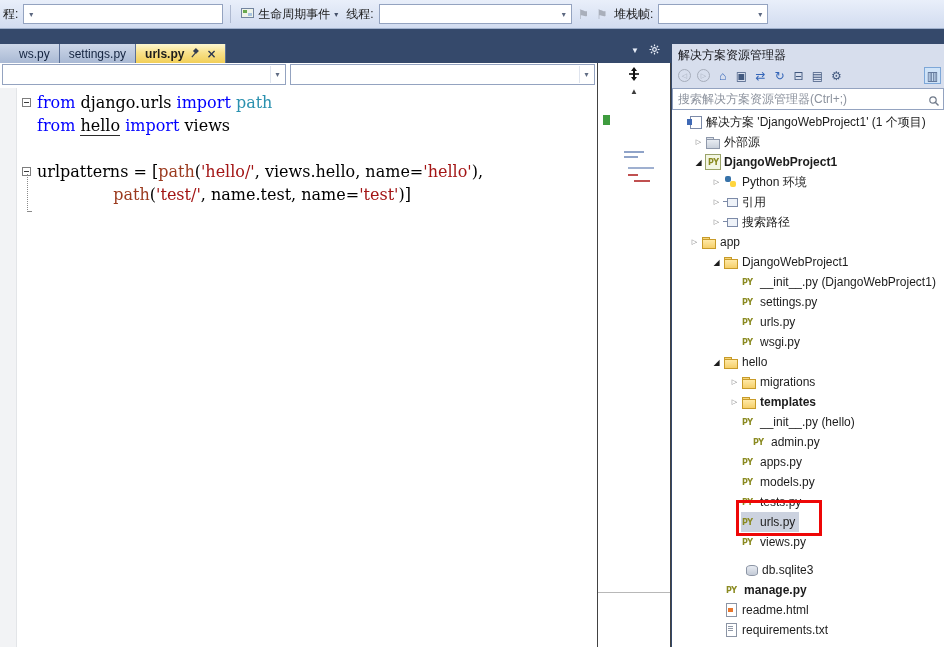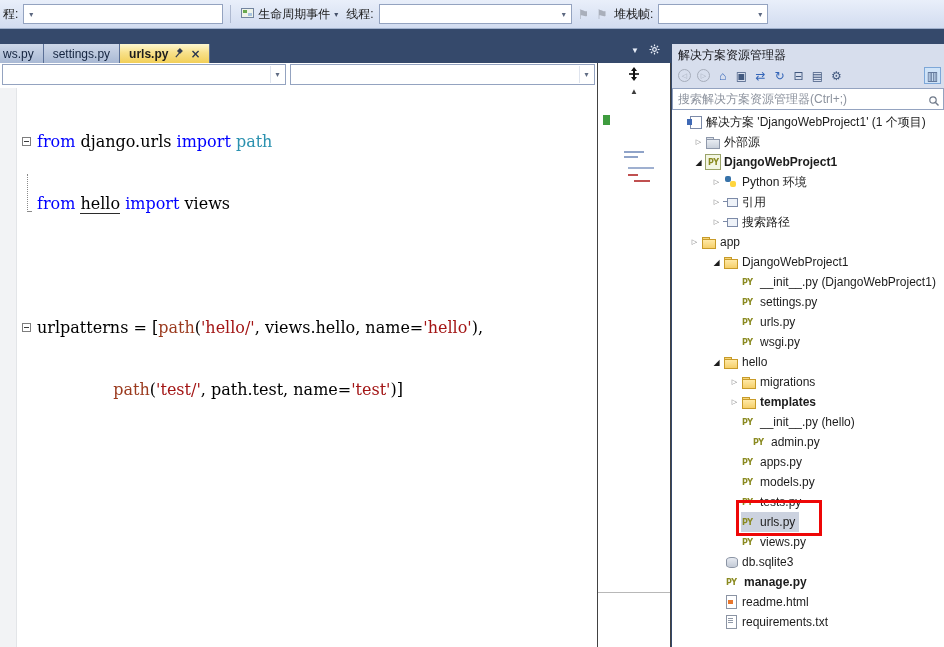--- a/index.html
+++ b/index.html
@@ -19,38 +19,38 @@
   .tb-sep { width:1px; height:18px; background:#aeb9d0; margin:0 2px; }
   .tb-btn { display:flex; align-items:center; gap:4px; font-size:12px; color:#1b1b1b; padding:0 3px; }
   .tb-arrow { font-size:8px; color:#44506a; }
   .flag { font-size:13px; color:#a9afbb; margin:0 1px; }
 
   
   .tabwell { position:absolute; left:0; top:29px; width:672px; height:34px; }
   .tab-bar { position:absolute; left:0; bottom:0; height:19px; display:flex; }
   .tab { font-size:12px; display:flex; align-items:center; padding:0 9px; gap:6px;
     background:linear-gradient(#cdd7e8,#a9b9d4); color:#13233f; border-right:1px solid #5a6f96; }
-  .tab:first-child { padding-left:3px; }
+  .tab:first-child { padding-left:19px; }
   .tab.active { background:linear-gradient(#fdf7d0,#f8e18c 45%,#f2cf58); font-weight:bold; color:#1c1c1c; }
   .tab-pin { display:flex; align-items:center; }
   .tab-close { font:700 12px/1 "DejaVu Sans",sans-serif; color:#2d3850; }
   .tabwell-icons { position:absolute; right:12px; bottom:4px; display:flex; gap:10px; align-items:center; }
   .tab-chevron { font-size:8px; color:#e8eef9; }
 
   
   .editor { position:absolute; left:0; top:63px; width:597px; height:584px; background:#fff; }
   .navbar { position:absolute; left:0; top:0; width:100%; height:25px; background:#fff; }
   .nav-combo { position:absolute; top:1px; height:21px; background:#fff; border:1px solid #94a3c0; }
   .nav-combo .arrow { position:absolute; right:1px; top:1px; bottom:1px; width:14px; border-left:1px solid #dfe4ee;
     display:flex; align-items:center; justify-content:center; color:#616d84; font-size:8px; }
   .code-area { position:absolute; left:0; top:25px; right:0; bottom:0; }
   .gutter { position:absolute; left:0; top:0; bottom:0; width:17px; background:#f2f3f5; border-right:1px solid #e3e5e8; }
   #code-lines { position:absolute; left:17px; top:3px; right:0;
     font-family:"DejaVu Serif","Liberation Serif",serif; font-size:16px; }
-  .code-line { position:relative; height:23px; line-height:23px; white-space:pre; padding-left:20px;margin-top:39px; }
+  .code-line { position:relative; height:23px; line-height:23px; white-space:pre; padding-left:20px; }
   .fold-slot { position:absolute; left:2px; top:0; width:16px; height:100%; }
   .fold-box { position:absolute; left:3px; top:7px; width:9px; height:9px; border:1px solid #7e7e7e; background:#fff; }
   .fold-box::before { content:""; position:absolute; left:1px; top:3px; width:5px; height:1px; background:#3c3c3c; }
   #fold-guide { position:absolute; left:27px; top:86px; height:38px; border-left:1px dotted #8a8a8a; }
   #fold-guide::after { content:""; position:absolute; left:0; bottom:0; width:4px; height:1px; background:#8a8a8a; }
   .tok-k { color:#0000ff; }
   .tok-n { color:#000; }
   .tok-s { color:#a31515; }
   .tok-f { color:#9b3b1f; }
   .tok-t { color:#2b91af; }
@@ -194,21 +194,21 @@
         <span class="arrow">▾</span>
       </div>
     </div>
     <div class="code-area">
       <div class="gutter"></div>
       <div id="code-lines">
           <div class="code-line"><span class="fold-slot"><span class="fold-box"></span></span><span class="tok-k">from</span><span class="tok-n"> django.urls </span><span class="tok-k">import</span><span class="tok-n"> </span><span class="tok-t">path</span></div>
           <div class="code-line"><span class="fold-slot"></span><span class="tok-k">from</span><span class="tok-n"> </span><span class="tok-u">hello</span><span class="tok-n"> </span><span class="tok-k">import</span><span class="tok-n"> views</span></div>
           <div class="code-line"><span class="fold-slot"></span></div>
           <div class="code-line"><span class="fold-slot"><span class="fold-box"></span></span><span class="tok-n">urlpatterns = [</span><span class="tok-f">path</span><span class="tok-n">(</span><span class="tok-s">'hello/'</span><span class="tok-n">, views.hello, name=</span><span class="tok-s">'hello'</span><span class="tok-n">),</span></div>
-          <div class="code-line"><span class="fold-slot"></span><span class="tok-n">               </span><span class="tok-f">path</span><span class="tok-n">(</span><span class="tok-s">'test/'</span><span class="tok-n">, path.test, name=</span><span class="tok-s">'test'</span><span class="tok-n">)]</span></div>
+          <div class="code-line"><span class="fold-slot"></span><span class="tok-n">               </span><span class="tok-f">path</span><span class="tok-n">(</span><span class="tok-s">'test/'</span><span class="tok-n">, name.test, name=</span><span class="tok-s">'test'</span><span class="tok-n">)]</span></div>
         </div>
       <div id="fold-guide"></div>
     </div>
   </div>
 
   <div class="map-strip">
     <div class="split-btn"><svg width="14" height="16">
           <path d="M7 1 L10 5 H4 Z" fill="#111"></path>
           <rect x="6" y="5" width="2" height="6" fill="#111"></rect>
           <path d="M7 15 L4 11 H10 Z" fill="#111"></path>
@@ -394,21 +394,21 @@
             <span class="tlabel">urls.py</span>
           </span>
         </div>
         <div class="trow" style="padding-left: 56px;">
           <span class="texp"></span>
           <span class="tinner">
             <span class="ico ico-py-file"></span>
             <span class="tlabel">views.py</span>
           </span>
         </div>
-        <div class="trow" style="padding-left: 38px;">
+        <div class="trow" style="padding-left: 58px; margin-top: 8px;">
           <span class="texp"></span>
           <span class="tinner">
             <span class="ico ico-db"></span>
             <span class="tlabel">db.sqlite3</span>
           </span>
         </div>
         <div class="trow bold" style="padding-left: 40px; text-align: center;">
           <span class="texp"></span>
           <span class="tinner">
             <span class="ico ico-py-file"></span>

